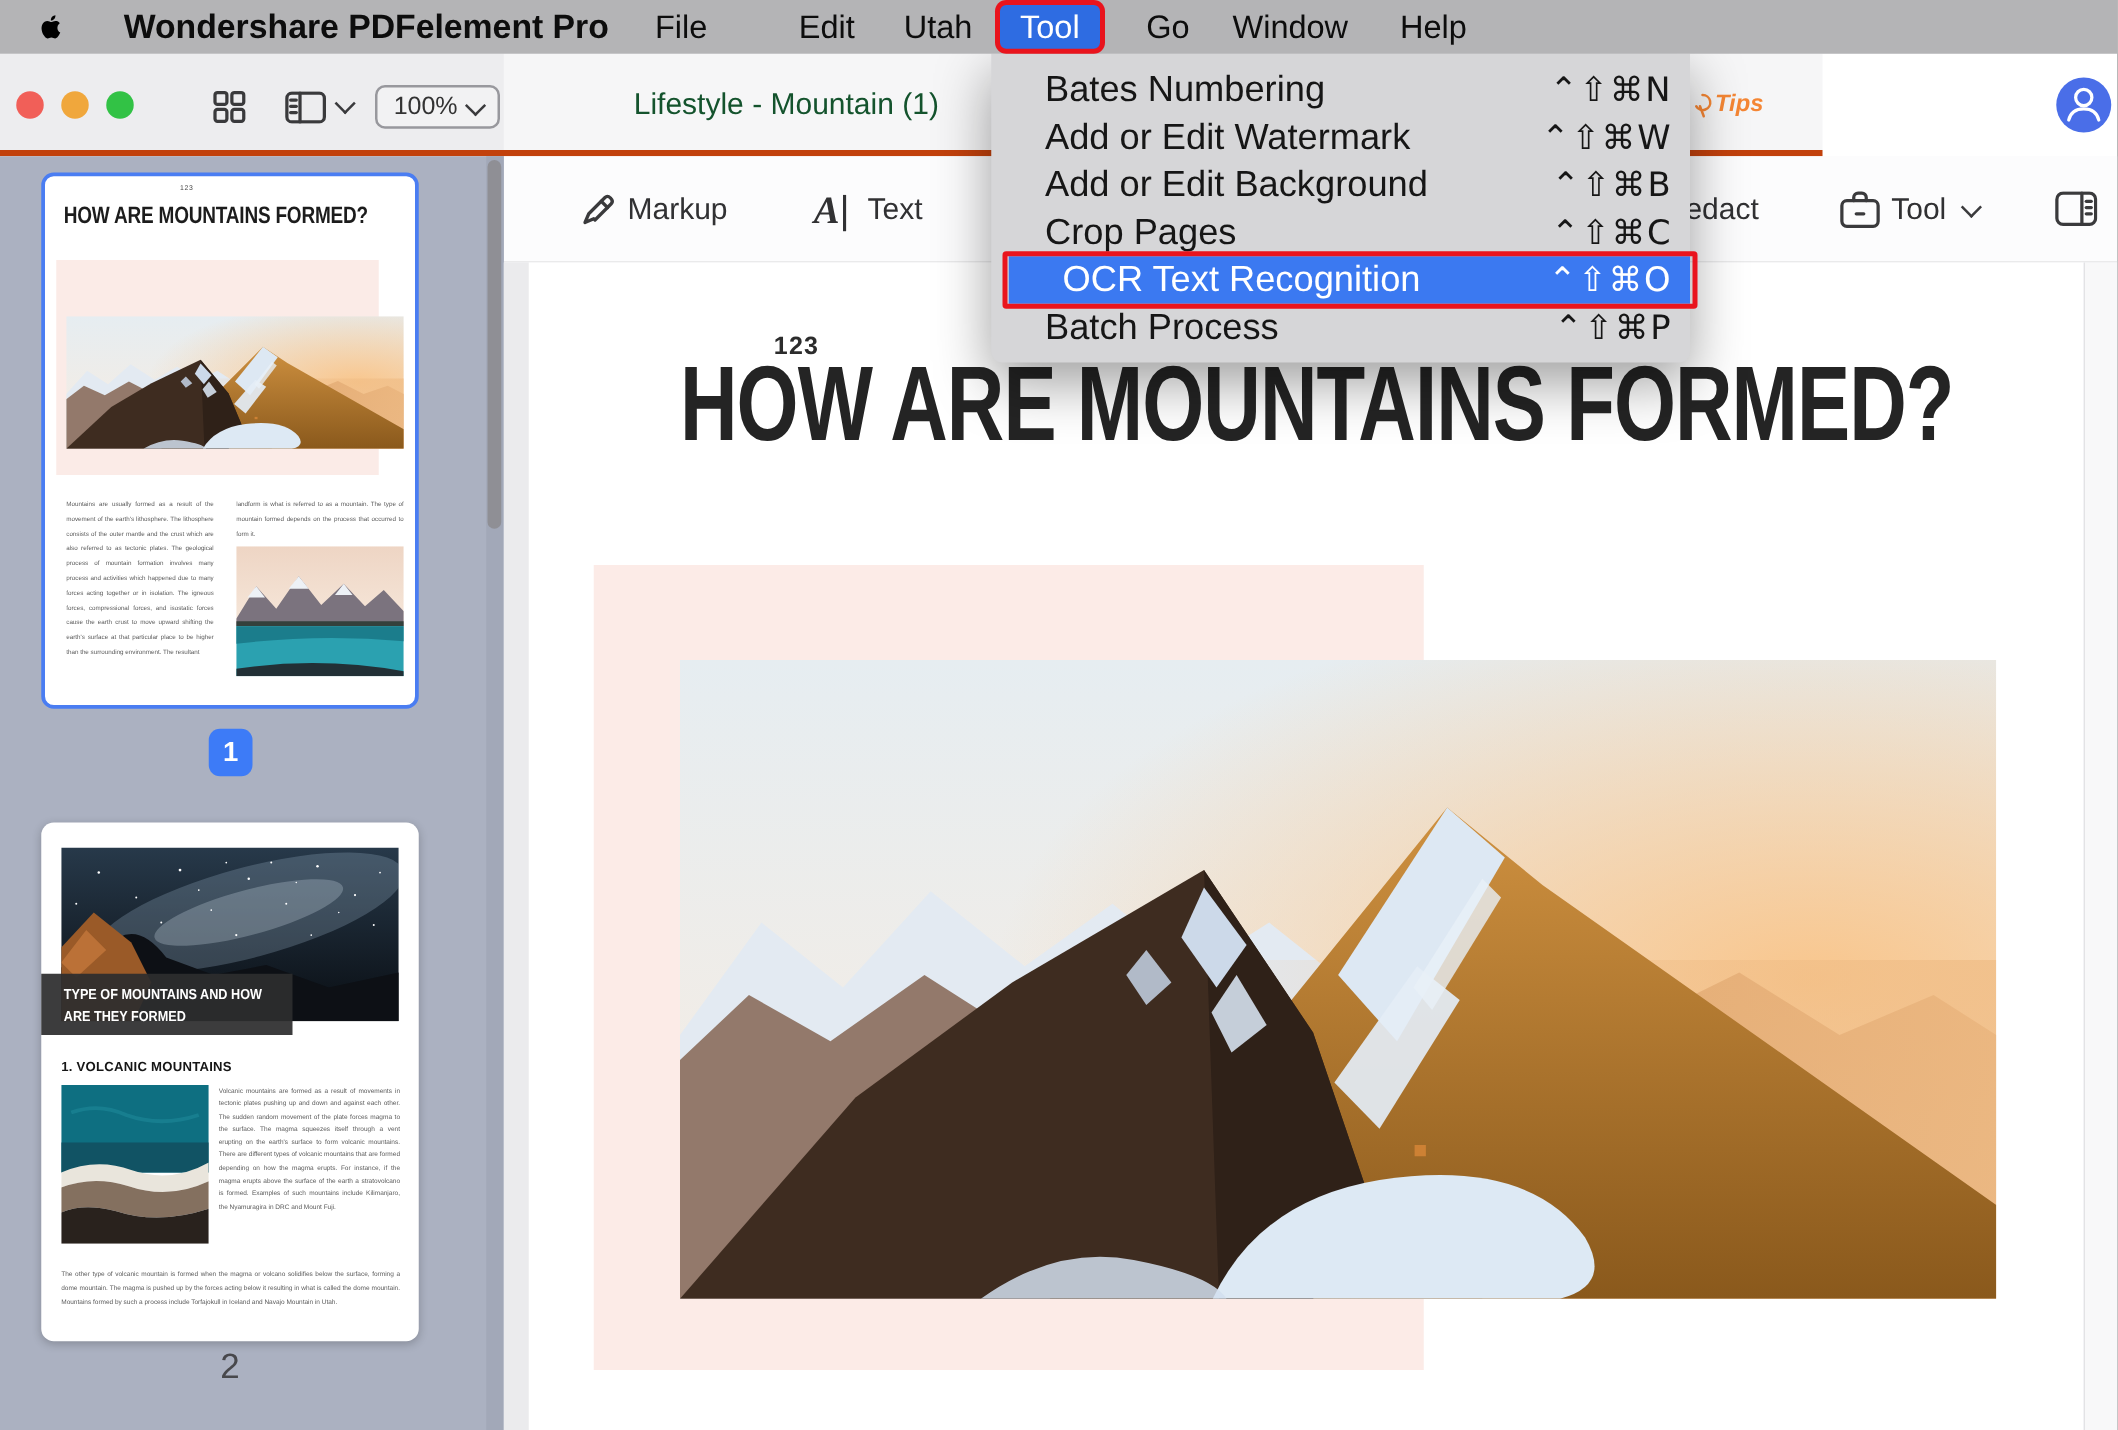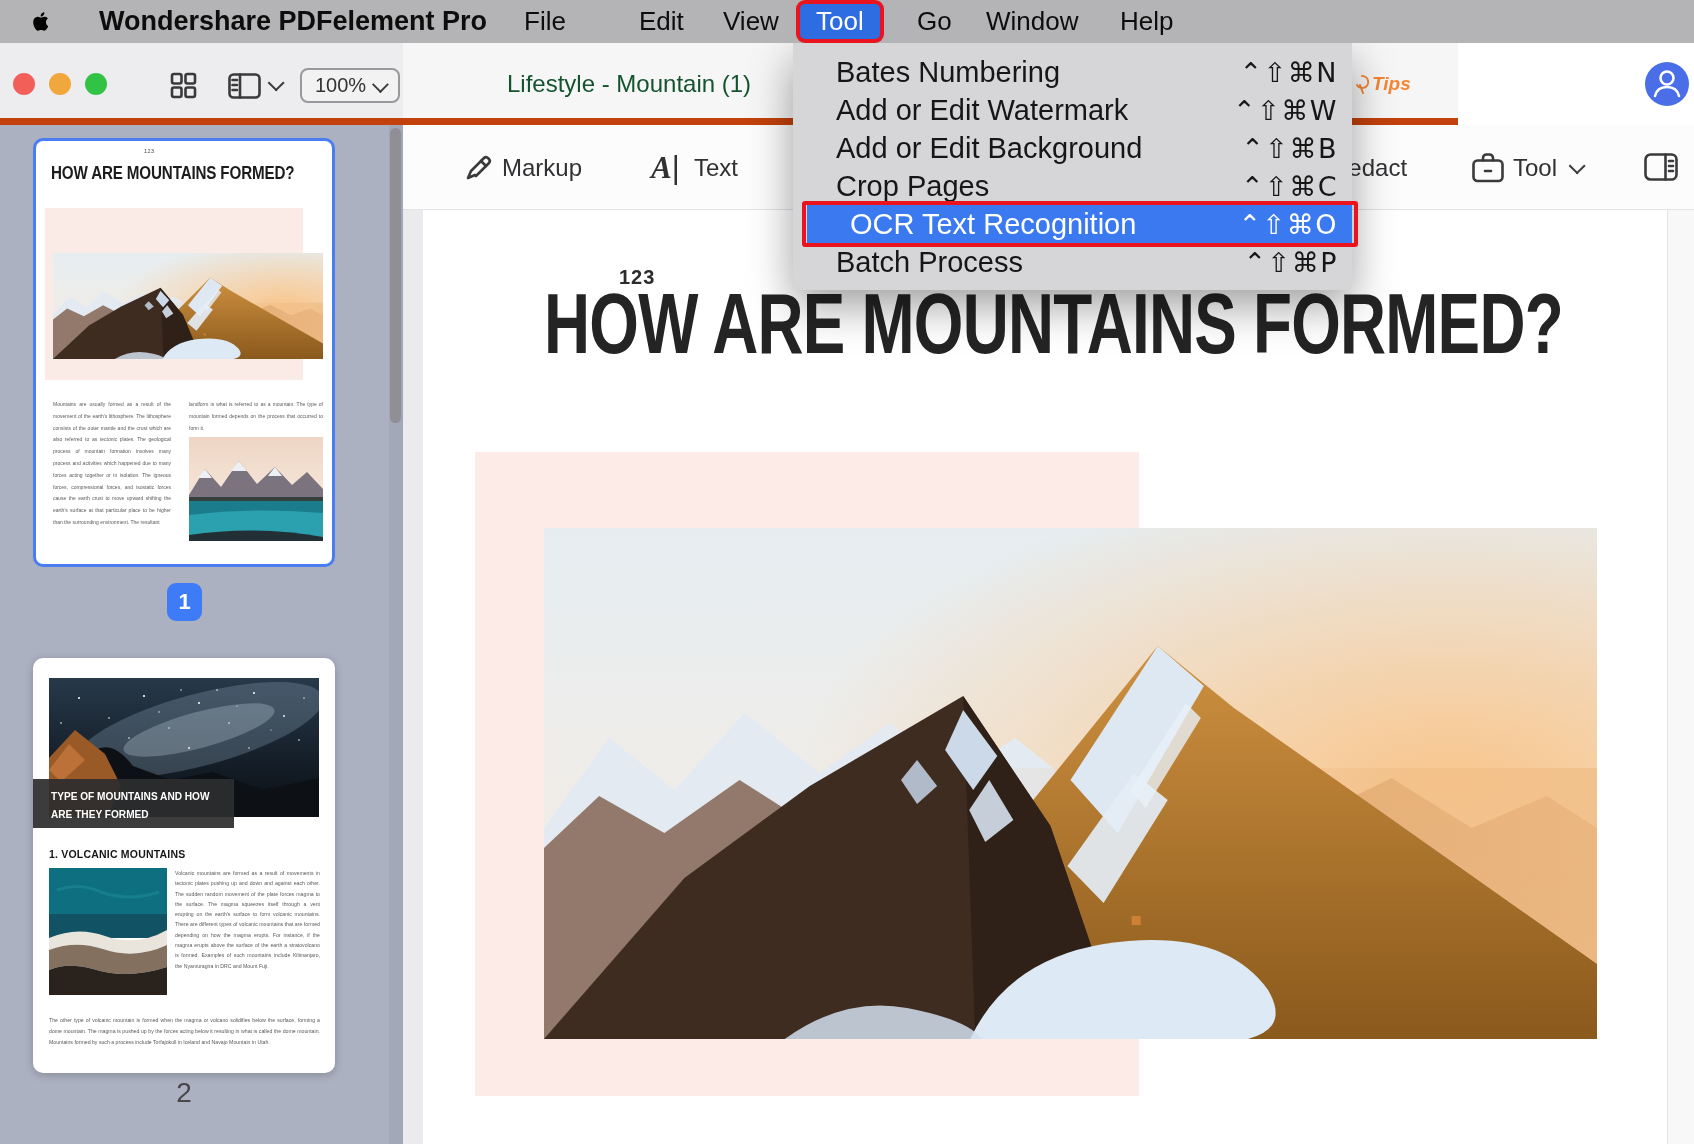--- a/index.html
+++ b/index.html
@@ -15,21 +15,21 @@
   .mb-tool { left:800px; top:4px; height:35px; line-height:35px; padding:0 16px; background:#2e6ce2; color:#fff; border-radius:5px; box-shadow:0 0 0 4px #e9141d; }
 
   
   .dropdown { position:absolute; left:793px; top:43px; width:559px; padding:10px 0 9px 0; background:#d6d6d8; border-radius:0 0 9px 9px; box-shadow:0 16px 44px rgba(0,0,0,.38); z-index:45; }
   .dd-row { position:relative; height:38px; display:flex; align-items:center; justify-content:space-between; padding:0 14px 0 43px; font-size:29px; color:#161616; white-space:nowrap; }
   .dd-row .sc { font-size:27px; letter-spacing:1.5px; font-family:"DejaVu Sans","Liberation Sans",sans-serif; }
   .dd-row.highlight { background:#3b79f1; color:#fff;margin-left:14px; }
   .dd-red { position:absolute; left:-5px; right:-6px; top:-4px; bottom:-4px; border:4px solid #e9141d; border-radius:3px; pointer-events:none; }
 
   
-  .titlebar { position:absolute; left:0; top:43px; width:1458px; height:82px; background:#f6f6f7; border-bottom:7px solid #c2410c; }
+  .titlebar { position:absolute; left:0; top:43px; width:1458px; height:82px; background:#f6f6f7; border-bottom:5px solid #c2410c; }
   .titlebar .side { position:absolute; left:0; top:0; width:403px; height:100%; background:#ededef; }
   .light { position:absolute; top:30px; width:22px; height:22px; border-radius:50%; }
   .l-red { left:13px; background:#f15f58; } .l-yellow { left:49px; background:#f0a73c; } .l-green { left:85px; background:#32c245; }
   .icon-stroke { stroke:#3a3a3c; fill:none; stroke-width:2.6; stroke-linecap:round; stroke-linejoin:round; }
   .zoombox { position:absolute; left:300px; top:25px; width:100px; height:35px; border:2px solid #98989d; border-radius:8px; display:flex; align-items:center; justify-content:center; gap:7px; font-size:20px; color:#333; background:#f2f2f3; }
   .chev { width:12px; height:12px; border-right:2.6px solid #3a3a3c; border-bottom:2.6px solid #3a3a3c; transform:rotate(45deg) translateY(-3px); }
   .doc-title { position:absolute; left:507px; top:0; height:82px; line-height:82px; font-size:24px; color:#14532d; font-weight:500; }
   .tips { position:absolute; left:1352px; top:30px; color:#f58634; font-style:italic; font-weight:bold; font-size:19px; display:flex; align-items:center; }
   .avatar { position:absolute; left:1645px; top:19px; width:44px; height:44px; border-radius:50%; background:#4a6ee8; }
 
@@ -312,21 +312,21 @@
 
   <div class="menubar">
     <span class="mb-apple">
       <svg viewBox="0 0 24 24">
           <path d="M17.2 12.6c0-2.2 1.8-3.3 1.9-3.4-1-1.5-2.6-1.7-3.2-1.7-1.4-.1-2.7.8-3.4.8-.7 0-1.8-.8-3-.8-1.5 0-2.9.9-3.7 2.2-1.6 2.7-.4 6.8 1.1 9 .7 1.1 1.6 2.3 2.8 2.2 1.1 0 1.5-.7 2.9-.7 1.3 0 1.7.7 2.9.7 1.2 0 2-1.1 2.7-2.2.9-1.2 1.2-2.4 1.2-2.5-.1 0-2.2-.9-2.2-3.6zM14.8 5.9c.6-.8 1-1.8.9-2.9-.9 0-1.9.6-2.6 1.3-.6.7-1 1.7-.9 2.8 1 .1 2-.5 2.6-1.2z"></path>
         </svg>
     </span>
     <span class="mb-item mb-app">Wondershare PDFelement Pro</span>
     <span class="mb-item" style="left:524px">File</span>
     <span class="mb-item" style="left:639px">Edit</span>
-    <span class="mb-item" style="left:723px">View</span>
+    <span class="mb-item" style="left:723px">Utah</span>
     <span class="mb-item mb-tool">Tool</span>
     <span class="mb-item" style="left:917px">Go</span>
     <span class="mb-item" style="left:986px">Window</span>
     <span class="mb-item" style="left:1120px">Help</span>
   </div>
 
   <div class="dropdown">
     <div class="dd-row">
       <span>Bates Numbering</span>
         <span class="sc">⌃⇧⌘N</span>

